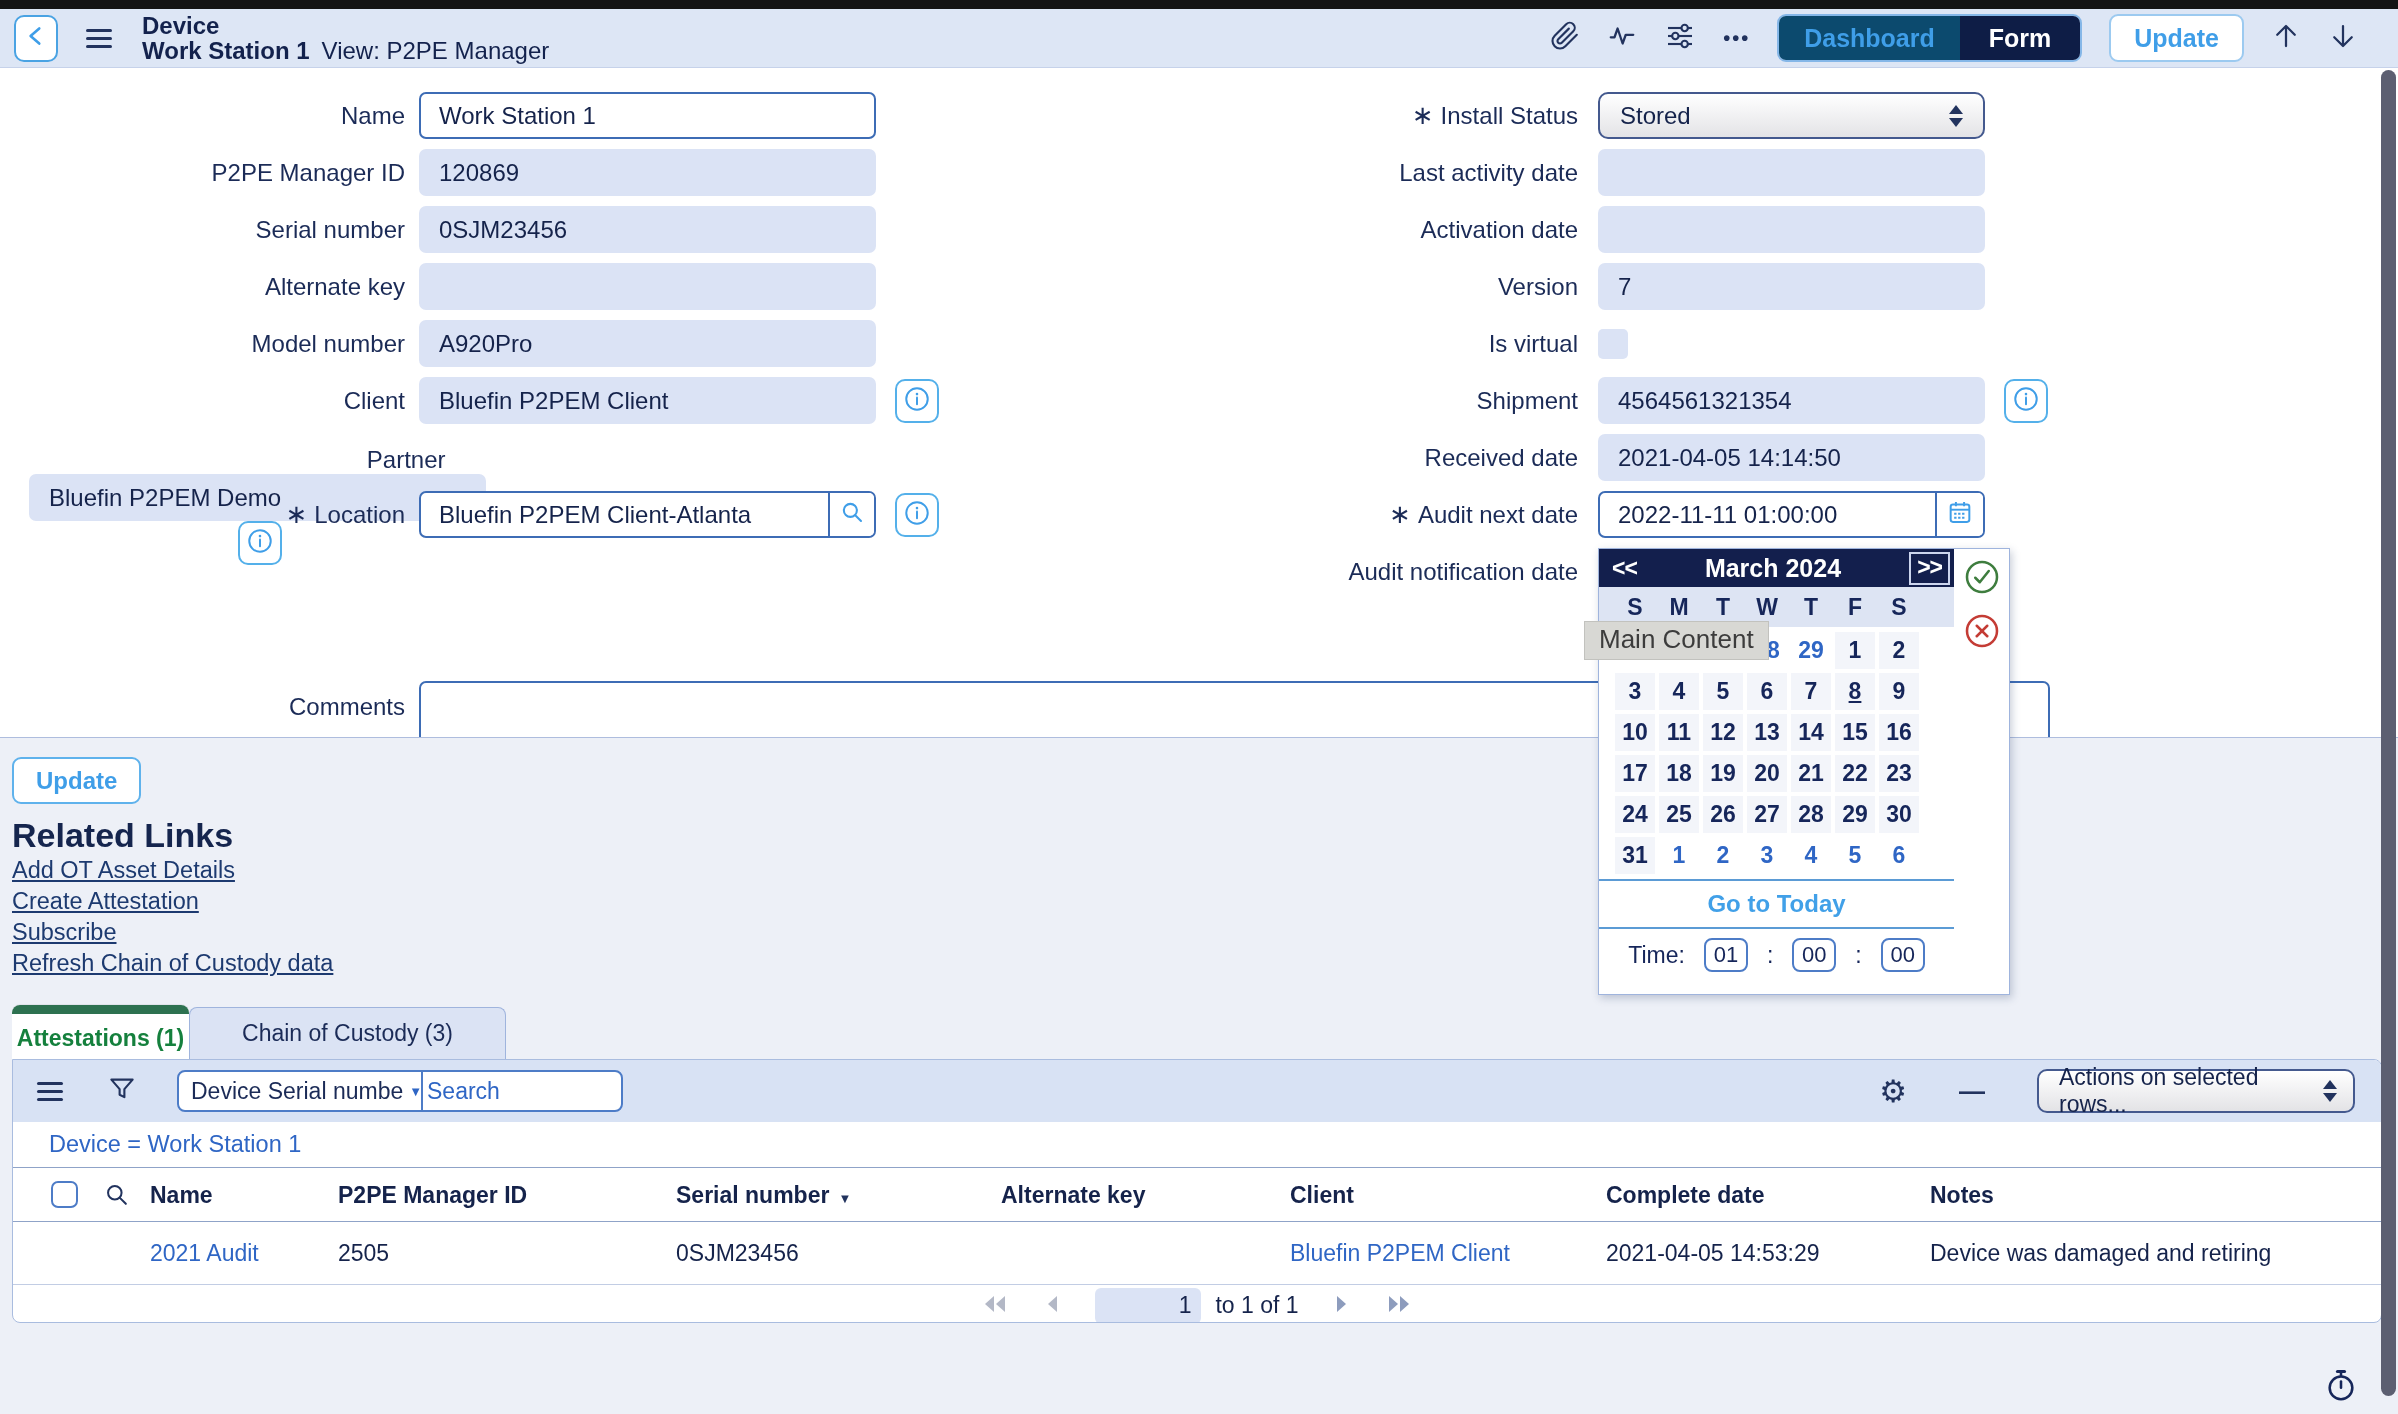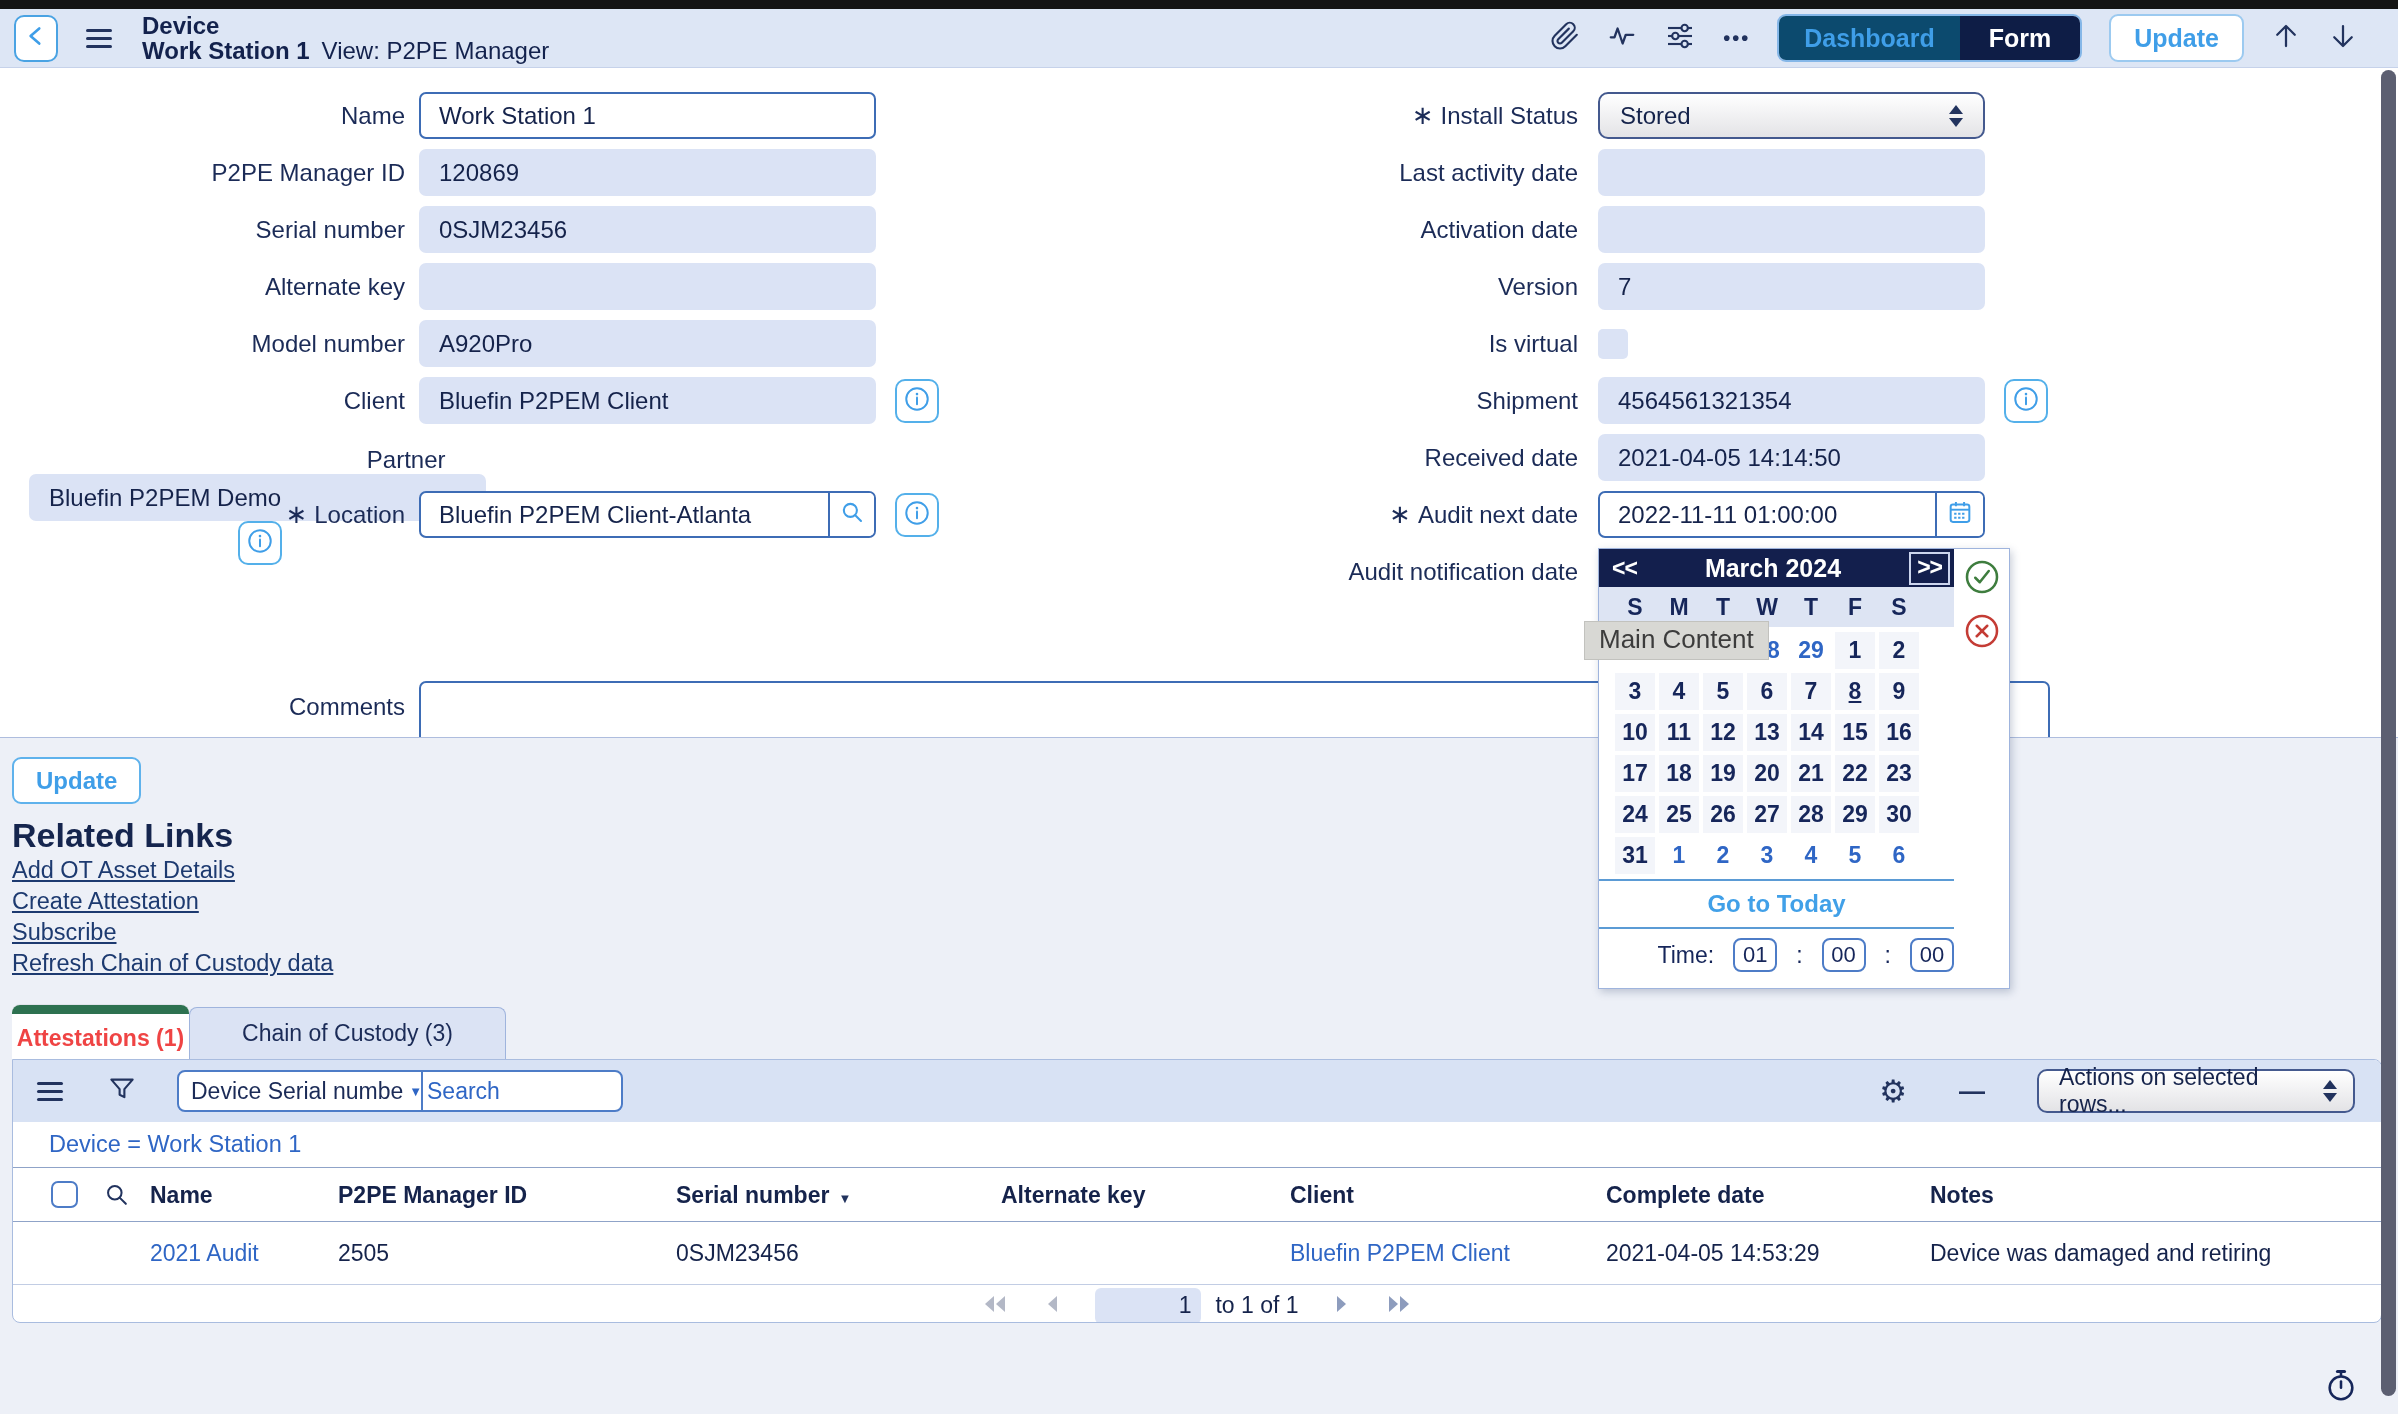--- a/index.html
+++ b/index.html
@@ -67,38 +67,38 @@
   .cal-dow{height:40px;background:#dde4f3;display:grid;grid-template-columns:repeat(7,44px);padding-left:14px;
            align-items:center;justify-items:center;font-weight:bold;font-size:23px;color:#16265a;}
   .cal-grid{display:grid;grid-template-columns:repeat(7,44px);padding:3px 0 3px 14px;}
   .cd{width:40px;height:37px;margin:2px;display:flex;align-items:center;justify-content:center;
       font-weight:bold;font-size:23px;}
   .cd.cur{background:#f3f5fa;color:#16265a;}
   .cd.oth{color:#2f66c5;font-weight:bold;}
   .cd.today{text-decoration:underline;}
   .cal-today{border-top:2px solid #5b9bd5;border-bottom:2px solid #5b9bd5;text-align:center;
              color:#41a0e8;font-weight:bold;font-size:24px;padding:9px 0;}
-  .cal-time{display:flex;align-items:center;justify-content:flex-end;gap:19px;padding:9px 0 16px;
+  .cal-time{display:flex;align-items:center;justify-content:center;gap:19px;padding:9px 0 22px;
             font-size:23px;color:#16265a;}
   .t-inp{width:44px;height:34px;border:2px solid #4d7cc7;border-radius:8px;text-align:center;
          font-size:22px;color:#16265a;font-family:inherit;box-sizing:border-box;background:#fff;}
   .cal-strip{flex:1;display:flex;flex-direction:column;align-items:center;padding-top:10px;gap:14px;}
   .tooltip{position:absolute;left:1584px;top:621px;background:#d8d8d4;border:1px solid #c2c2be;
            color:#3c3c3c;font-size:26px;padding:2px 14px 4px;z-index:6;white-space:nowrap;}
   
   .lower{position:absolute;left:0;top:737px;right:0;bottom:0;background:#edf0f7;border-top:1px solid #aebdde;}
   .upd2{position:absolute;left:12px;top:19px;height:47px;padding:0 22px;background:#fff;border:2px solid #5fb2ec;
         border-radius:9px;color:#3f9ee8;font-weight:bold;font-size:24px;display:flex;align-items:center;box-sizing:border-box;}
   .rl-head{position:absolute;left:12px;top:78px;font-size:34px;font-weight:700;color:#15254e;}
   .rl-links{position:absolute;left:12px;top:119px;}
   .rl-links a{display:block;color:#1d3a70;font-size:23.5px;text-decoration:underline;margin-bottom:4px;}
   .tab-a{position:absolute;left:12px;top:267px;width:177px;height:54px;background:#fff;border-radius:8px 8px 0 0;
          overflow:hidden;box-shadow:0 -1px 0 rgba(0,0,0,.05);}
   .tab-a .bar{height:9px;background:#2d7150;}
-  .tab-a .t{display:flex;align-items:center;justify-content:center;height:49px;color:#ef4444;
+  .tab-a .t{display:flex;align-items:center;justify-content:center;height:49px;color:#15803d;
             font-weight:bold;font-size:23px;}
   .tab-i{position:absolute;left:189px;top:269px;width:317px;height:52px;background:#dbe3f4;
          border:1px solid #9fb4dd;border-bottom:none;border-radius:8px 8px 0 0;display:flex;align-items:center;
          justify-content:center;color:#1b2b57;font-size:23px;box-sizing:border-box;}
   .gridbox{position:absolute;left:12px;top:321px;width:2370px;height:264px;background:#fff;
            border:1px solid #a9bcdf;border-radius:0 8px 8px 8px;box-sizing:border-box;overflow:hidden;}
   .gtool{height:62px;background:#d8e2f4;display:flex;align-items:center;padding:0 26px 0 24px;}
   .gburger{width:26px;display:flex;flex-direction:column;gap:5px;}
   .gburger i{display:block;height:3px;background:#22335e;border-radius:2px;}
   .funnel{margin-left:44px;}

